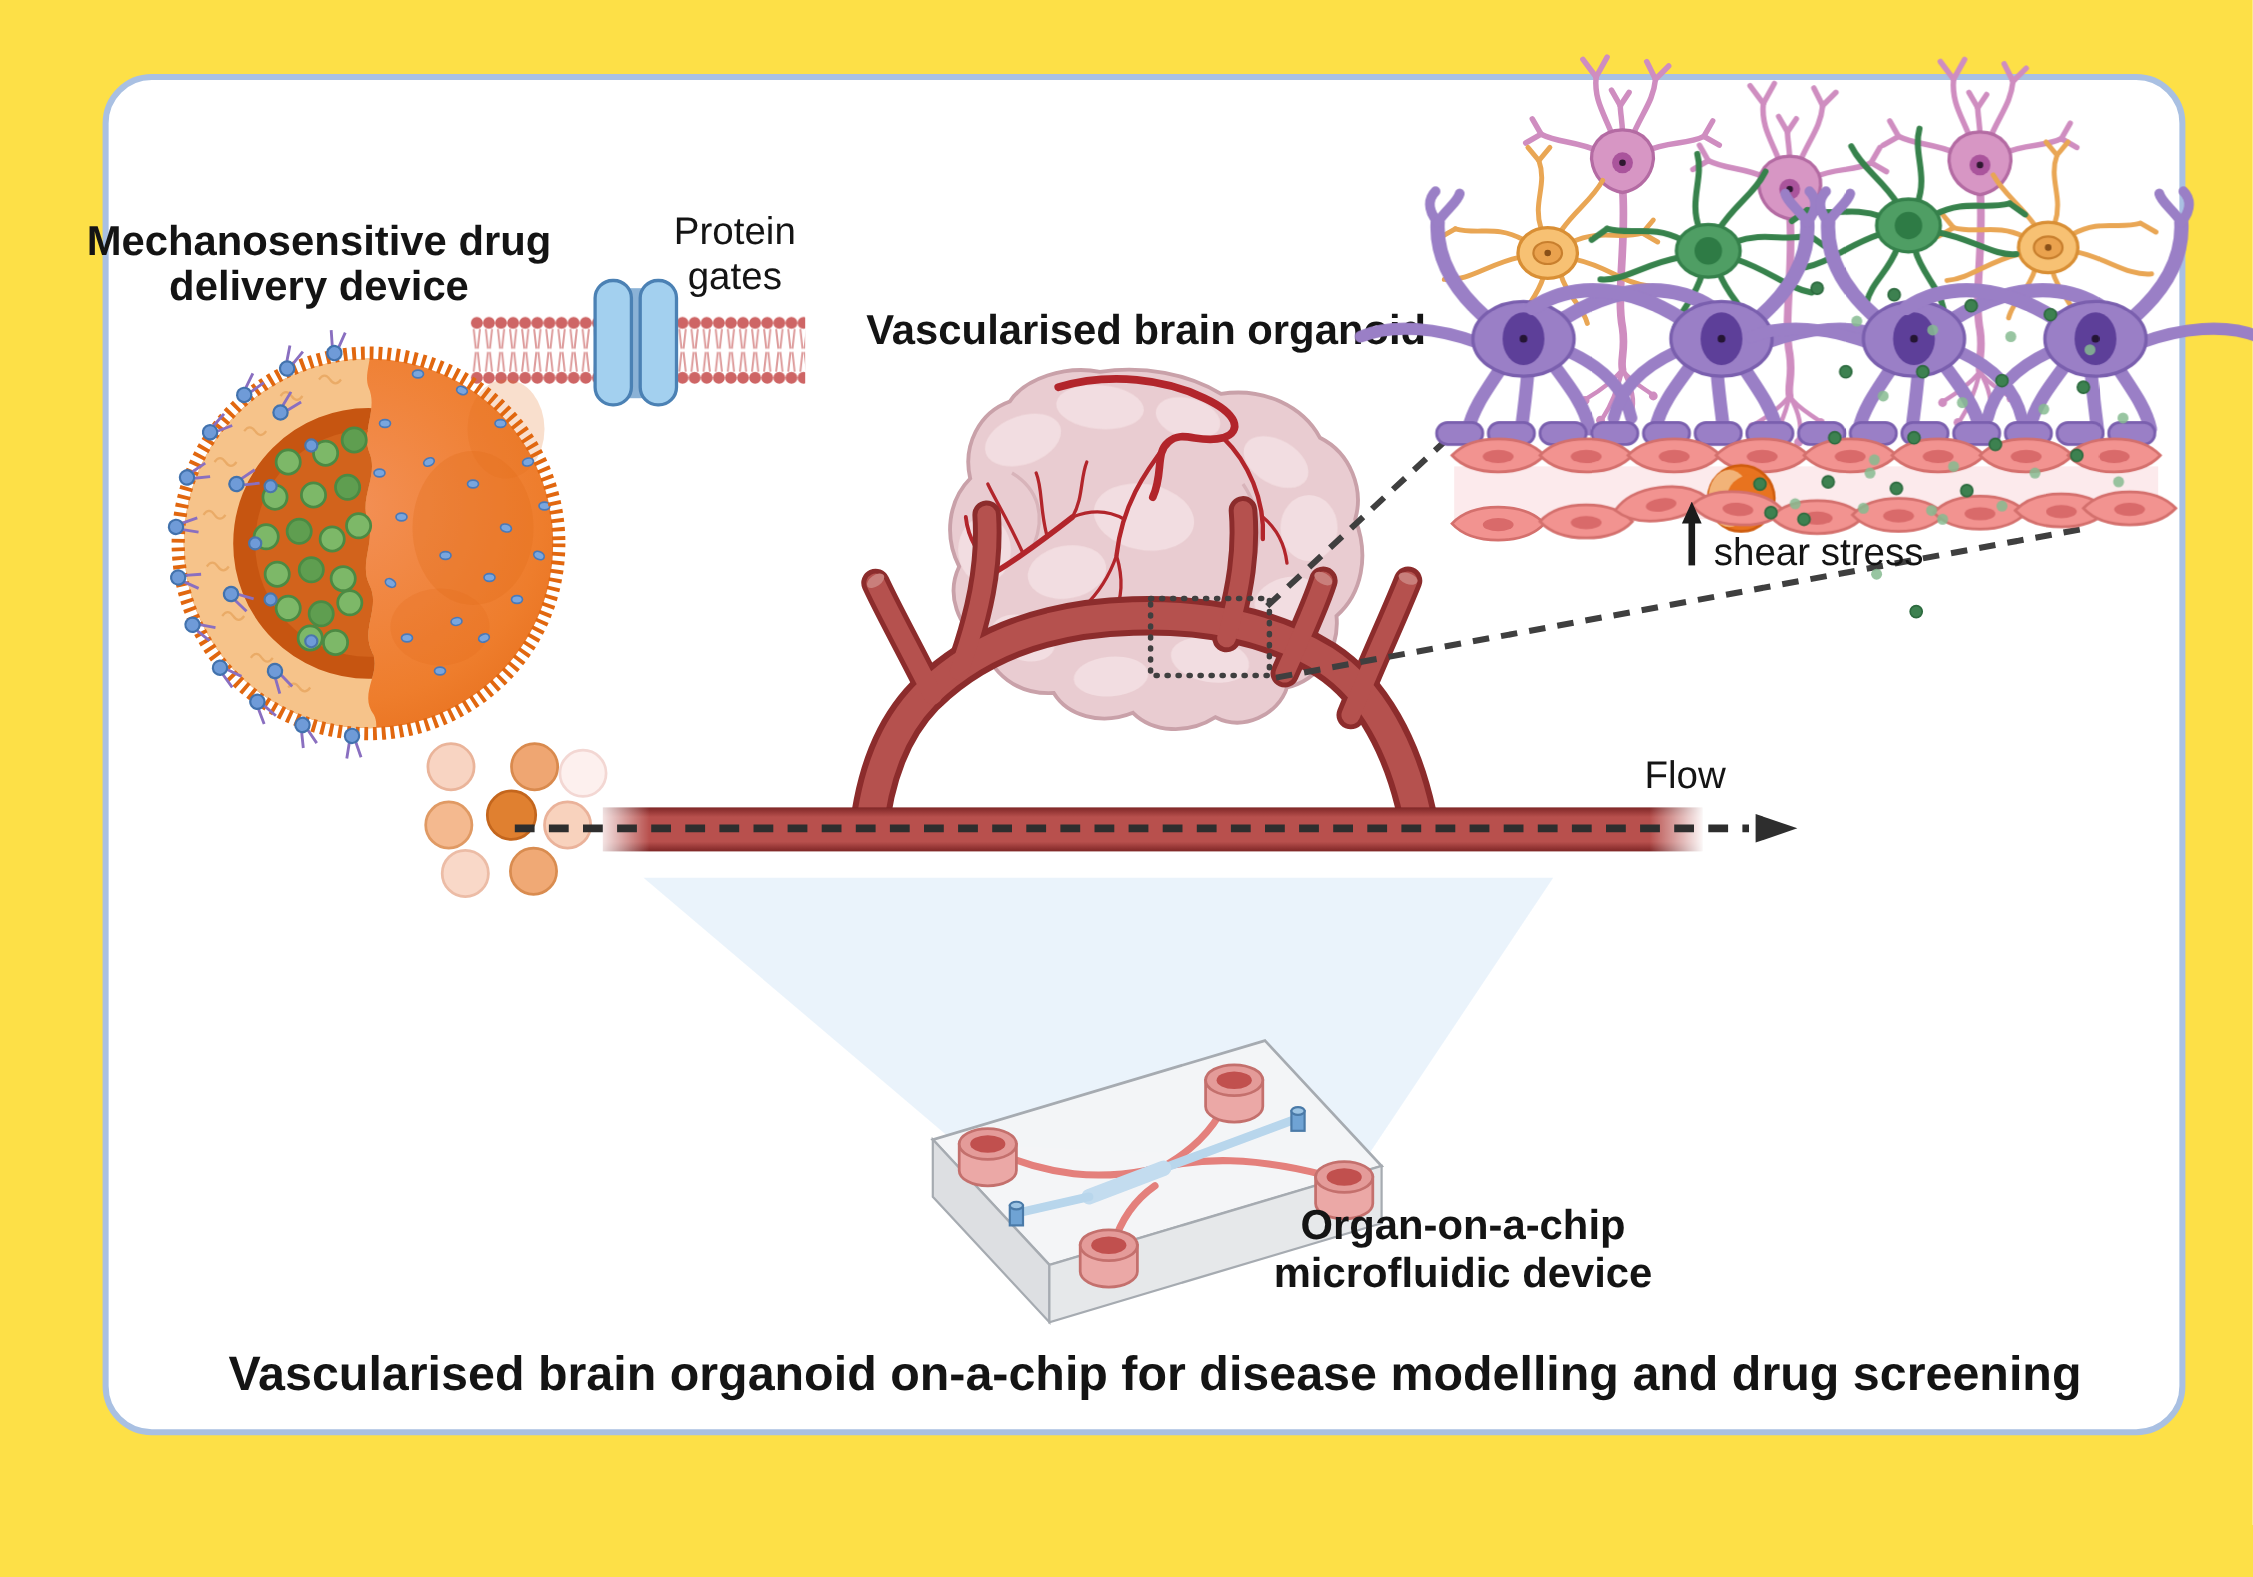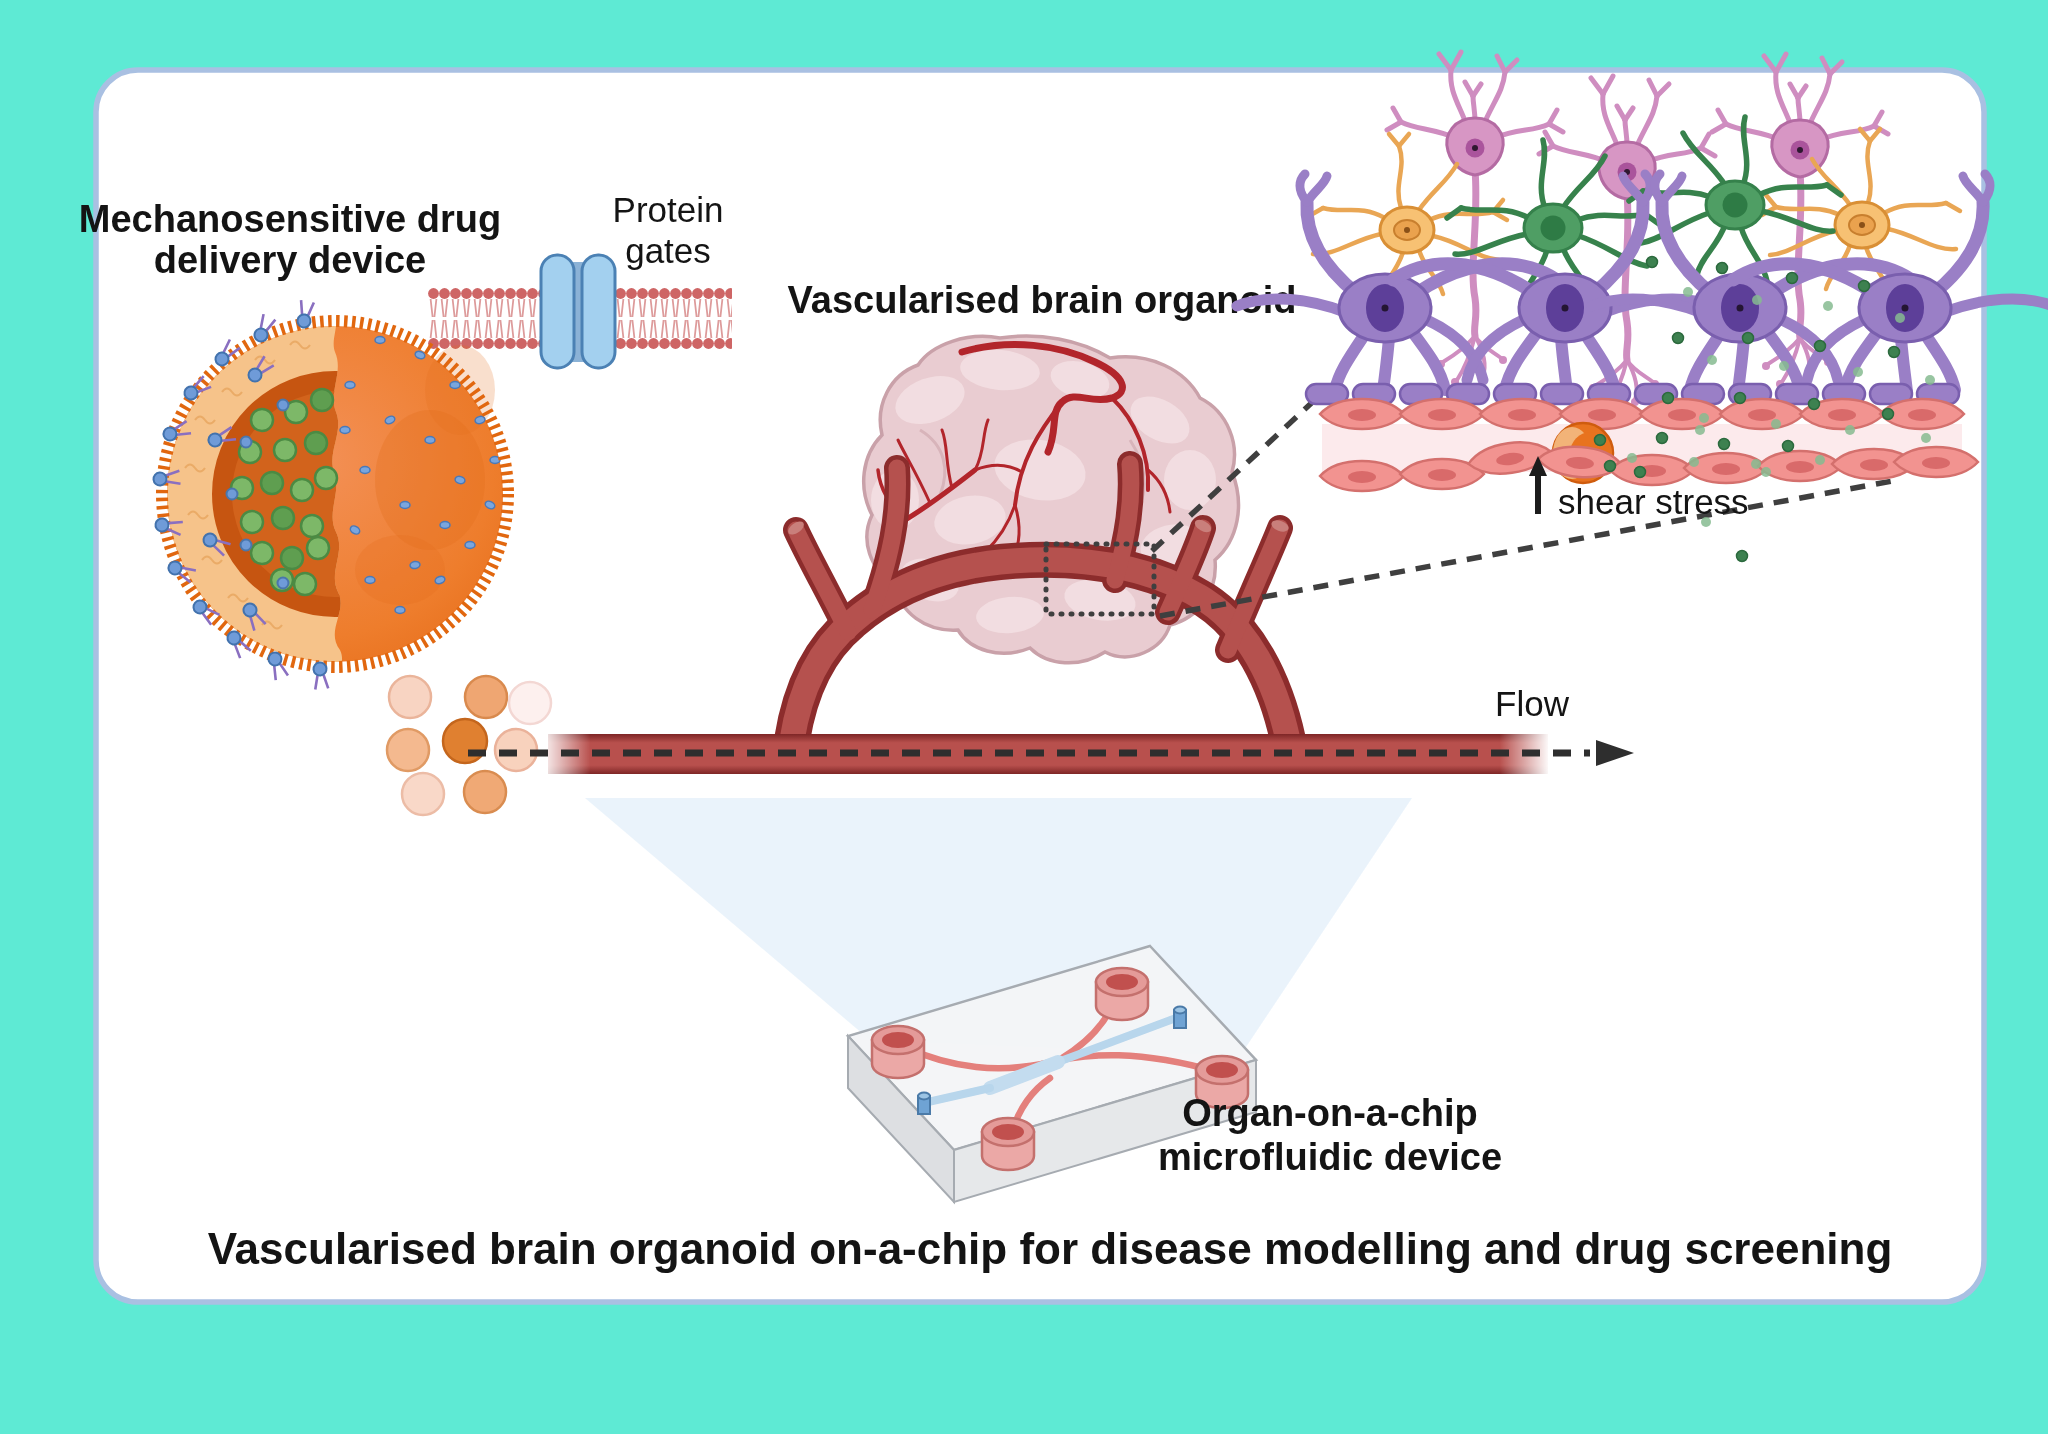--- a/index.html
+++ b/index.html
@@ -1,16 +1,16 @@
 <!DOCTYPE html>
 <html><head>
 <meta charset="utf-8">
 <style>
   html,body{margin:0;padding:0;background:#ffffff;}
-  #stage{position:relative;width:2048px;height:1434px;background:#5eead4;overflow:hidden;
+  #stage{position:relative;width:2048px;height:1434px;background:#fde047;overflow:hidden;
          font-family:"Liberation Sans",sans-serif;}
   svg{display:block;}
   text{font-family:"Liberation Sans",sans-serif;fill:#141414;}
   .lbl-bold{font-weight:700;font-size:38px;}
   .lbl-reg{font-weight:400;font-size:35px;}
   .lbl-title{font-weight:700;font-size:44px;}
 </style>
 </head>
 <body>
 

